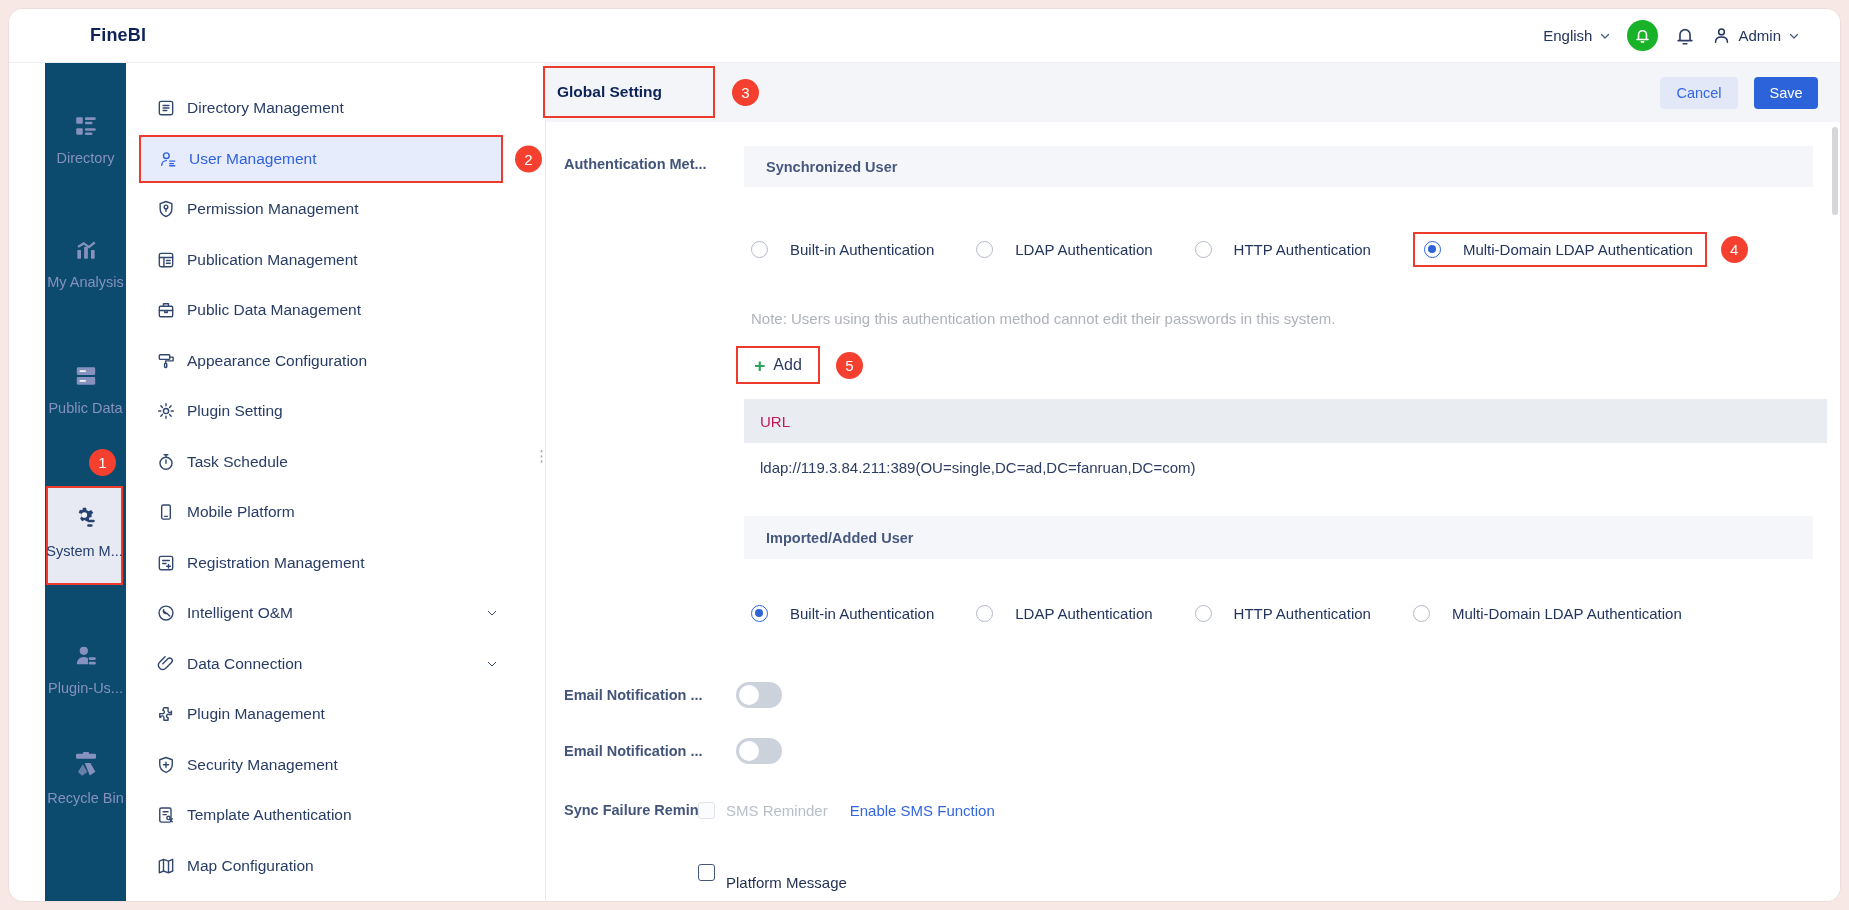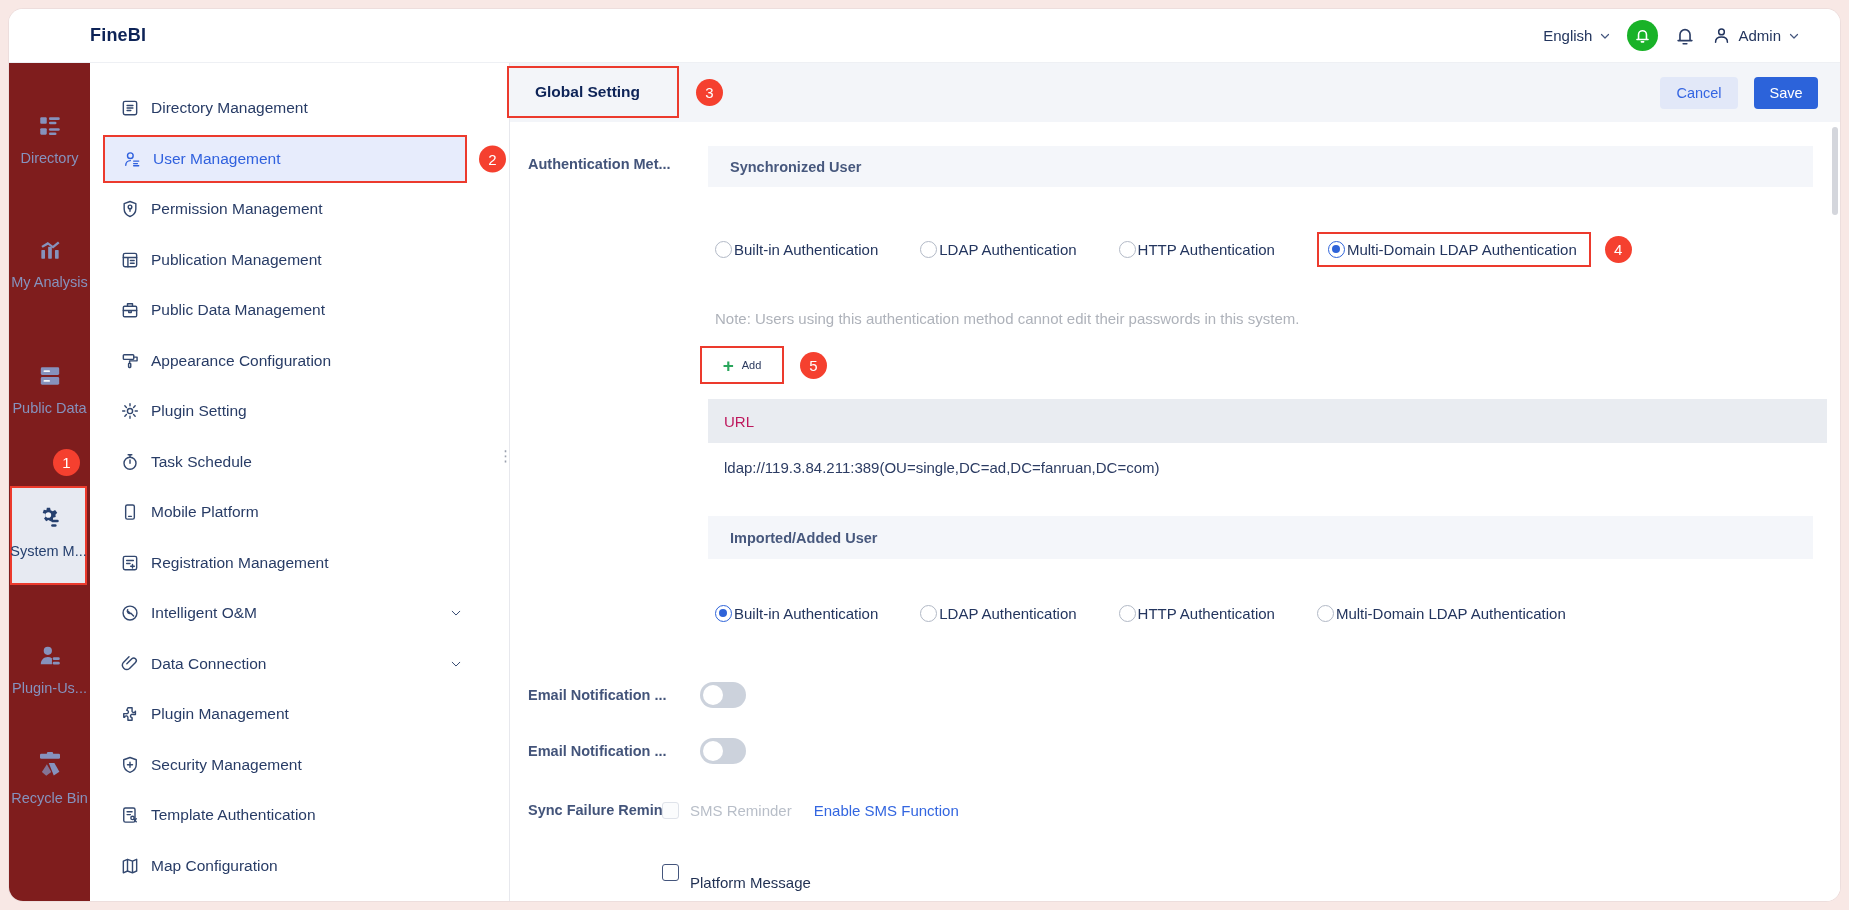--- a/index.html
+++ b/index.html
@@ -12,63 +12,63 @@
   .header-right{margin-left:auto;margin-right:40px;display:flex;align-items:center;gap:16px;color:#23355e;font-size:15px;}
   .hitem{display:flex;align-items:center;gap:7px;cursor:pointer;}
   .chev{width:12px;height:12px;color:#44567e;}
   .greenball{width:31px;height:31px;border-radius:50%;background:#19b228;display:flex;align-items:center;justify-content:center;color:#fff;}
   .bell-out{color:#2c3e66;display:flex;}
   .icon18{width:19px;height:19px;display:block;}
   .icon22{width:22px;height:22px;display:block;}
 
   
   .bodyrow{display:flex;height:839px;}
-  .rail{width:81px;background:#7f1d1d;position:relative;flex:none;}
+  .rail{width:81px;background:#0c4a6e;position:relative;flex:none;margin-left:36px;}
   .rail-item{position:absolute;left:0;width:81px;display:flex;flex-direction:column;align-items:center;gap:9px;color:#8692bd;font-size:14.5px;cursor:pointer;}
   .rail-item .ric{width:30px;height:30px;display:flex;align-items:center;justify-content:center;}
   .rail-label{white-space:nowrap;}
   .rail-sel-box{position:absolute;left:1px;width:77px;height:99px;border:2px solid #ec3a2d;background:#e7eaf2;box-sizing:border-box;}
   .rail-sel-inner{display:flex;flex-direction:column;align-items:center;gap:9px;color:#26406f;font-size:14.5px;padding-top:17px;}
   .num-badge{width:27px;height:27px;border-radius:50%;background:#f5402f;color:#fff;font-size:15px;display:flex;align-items:center;justify-content:center;z-index:5;}
 
   .menu{width:420px;background:#fff;border-right:1px solid #e7e8ed;position:relative;flex:none;padding-top:20px;box-sizing:border-box;}
   .menu-item{height:50.5px;display:flex;align-items:center;padding-left:30px;color:#283c66;font-size:15.5px;cursor:pointer;position:relative;box-sizing:border-box;}
   .menu-item .mic{width:20px;height:20px;margin-right:11px;color:#33486f;display:flex;align-items:center;justify-content:center;flex:none;}
   .menu-item .mchev{margin-left:auto;margin-right:46px;color:#33486f;width:14px;height:14px;}
   .menu-item.sel{margin-left:13px;margin-right:42px;padding-left:17px;background:#e7ecfc;border:2px solid #ec3a2d;height:48px;margin-top:1px;margin-bottom:1.5px;}
   .menu-item.sel, .menu-item.sel .mic{color:#3061de;}
   .menu-item.sel .mbadge{position:absolute;right:-41px;top:50%;transform:translateY(-50%);}
   .drag-handle{position:absolute;right:-4px;top:390px;color:#9aa0ae;font-size:15px;letter-spacing:0;line-height:6px;z-index:3;cursor:col-resize;}
 
   
   .main{flex:1;position:relative;background:#fff;}
   .toolbar{height:59px;background:#f3f5f9;position:relative;display:flex;align-items:center;}
   .gs-box{position:absolute;left:-3px;top:3px;width:172px;height:52px;border:2px solid #ec3a2d;box-sizing:border-box;display:flex;align-items:center;background:#f3f5f9;}
-  .gs-title{padding-left:26px;font-size:15.5px;font-weight:bold;color:#0d2357;}
+  .gs-title{padding-left:12px;font-size:15.5px;font-weight:bold;color:#0d2357;}
   .gs-badge{position:absolute;left:186px;top:16px;}
   .tb-buttons{margin-left:auto;margin-right:22px;display:flex;gap:16px;}
   .btn{height:32px;border-radius:4px;font-size:14.5px;display:flex;align-items:center;justify-content:center;cursor:pointer;font-family:"Liberation Sans",sans-serif;border:none;}
   .btn-cancel{width:78px;background:#e2e8f8;color:#3465e2;}
   .btn-save{width:64px;background:#2c63da;color:#fff;}
 
   .content{position:absolute;top:59px;left:0;right:0;bottom:0;background:#fff;}
   .flabel{position:absolute;left:18px;font-size:14.5px;font-weight:bold;color:#43547a;white-space:nowrap;}
   .secbar{position:absolute;left:198px;right:27px;height:41px;background:#f4f6fa;display:flex;align-items:center;font-size:14.5px;font-weight:bold;color:#47587d;}
   .secbar span{padding-left:22px;}
   .radio-row{position:absolute;left:205px;display:flex;align-items:center;gap:42px;}
-  .radio-opt{display:flex;align-items:center;gap:2px;font-size:15px;color:#23355e;cursor:pointer;white-space:nowrap;}
+  .radio-opt{display:flex;align-items:center;gap:22px;font-size:15px;color:#23355e;cursor:pointer;white-space:nowrap;}
   .rdot{width:17px;height:17px;border-radius:50%;border:1.5px solid #b2b9c6;background:#fff;box-sizing:border-box;position:relative;flex:none;}
   .rdot.on{border-color:#2e63d9;}
   .rdot.on::after{content:"";position:absolute;left:3px;top:3px;width:8px;height:8px;border-radius:50%;background:#2e63d9;}
   .redbox{border:2px solid #ec3a2d;padding:7px 12px 7px 9px;display:flex;align-items:center;}
   .note{position:absolute;left:205px;font-size:15px;color:#aeb2ba;white-space:nowrap;}
   .addrow{position:absolute;left:190px;top:224px;display:flex;align-items:center;gap:16px;}
   .addbox{border:2px solid #ec3a2d;width:84px;height:38px;display:flex;align-items:center;justify-content:center;gap:8px;cursor:pointer;box-sizing:border-box;}
   .plus{color:#2aa65c;font-size:19px;font-weight:bold;line-height:1;}
-  .addlbl{font-size:11px;color:#2b3a5e;text-align:right;}
+  .addlbl{font-size:16px;color:#2b3a5e;text-align:right;}
   .urlhead{position:absolute;left:198px;right:13px;top:277px;height:44px;background:#e9ecf1;display:flex;align-items:center;font-size:15px;color:#be185d;}
   .urlhead span{padding-left:16px;}
   .urlval{position:absolute;left:214px;top:337px;font-size:15px;color:#2c3c63;}
   .togglerow{position:absolute;display:flex;align-items:center;}
   .toggle{width:46px;height:26px;border-radius:13px;background:#ccd2dc;position:relative;cursor:pointer;flex:none;}
   .toggle .knob{position:absolute;left:3px;top:3px;width:20px;height:20px;border-radius:50%;background:#fff;}
   .cb{width:17px;height:17px;border-radius:3px;box-sizing:border-box;background:#fff;flex:none;cursor:pointer;}
   .cb.disabled{border:1px solid #dfe3ea;background:#fbfcfd;cursor:default;}
   .cb.normal{border:1.5px solid #44557c;}
   .muted{color:#b8bec8;font-size:15px;}

